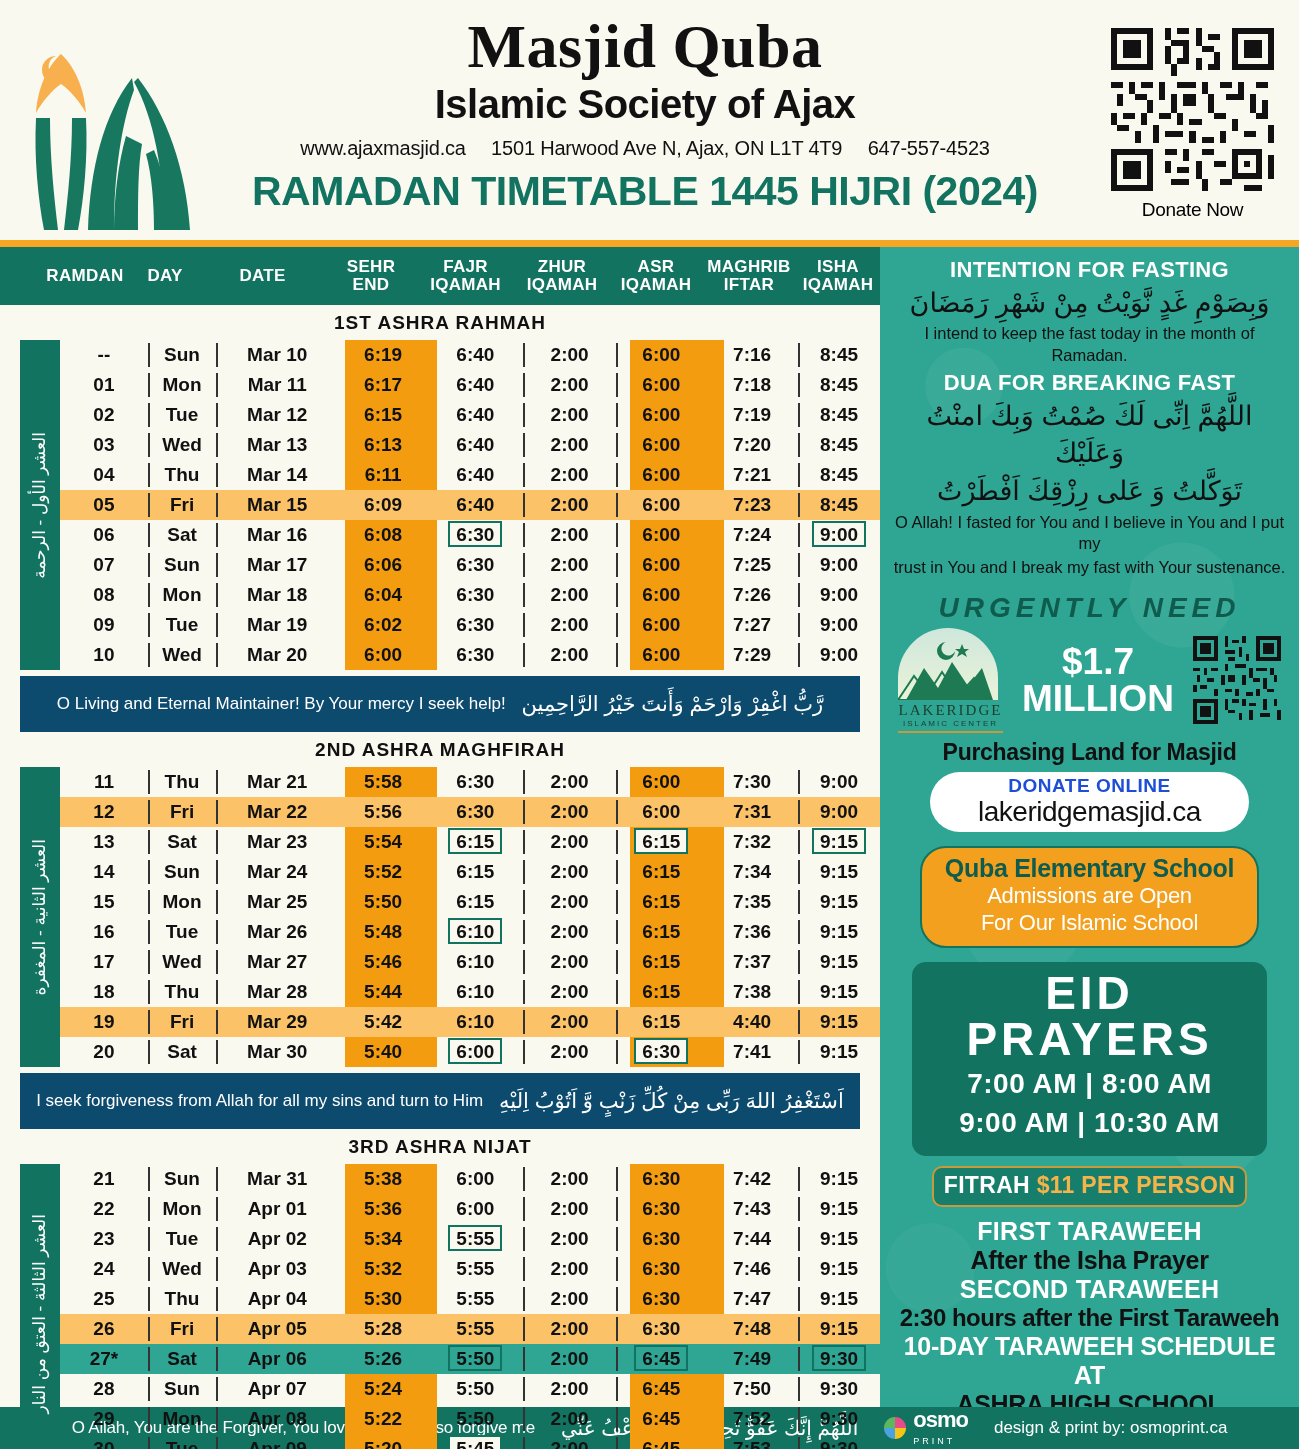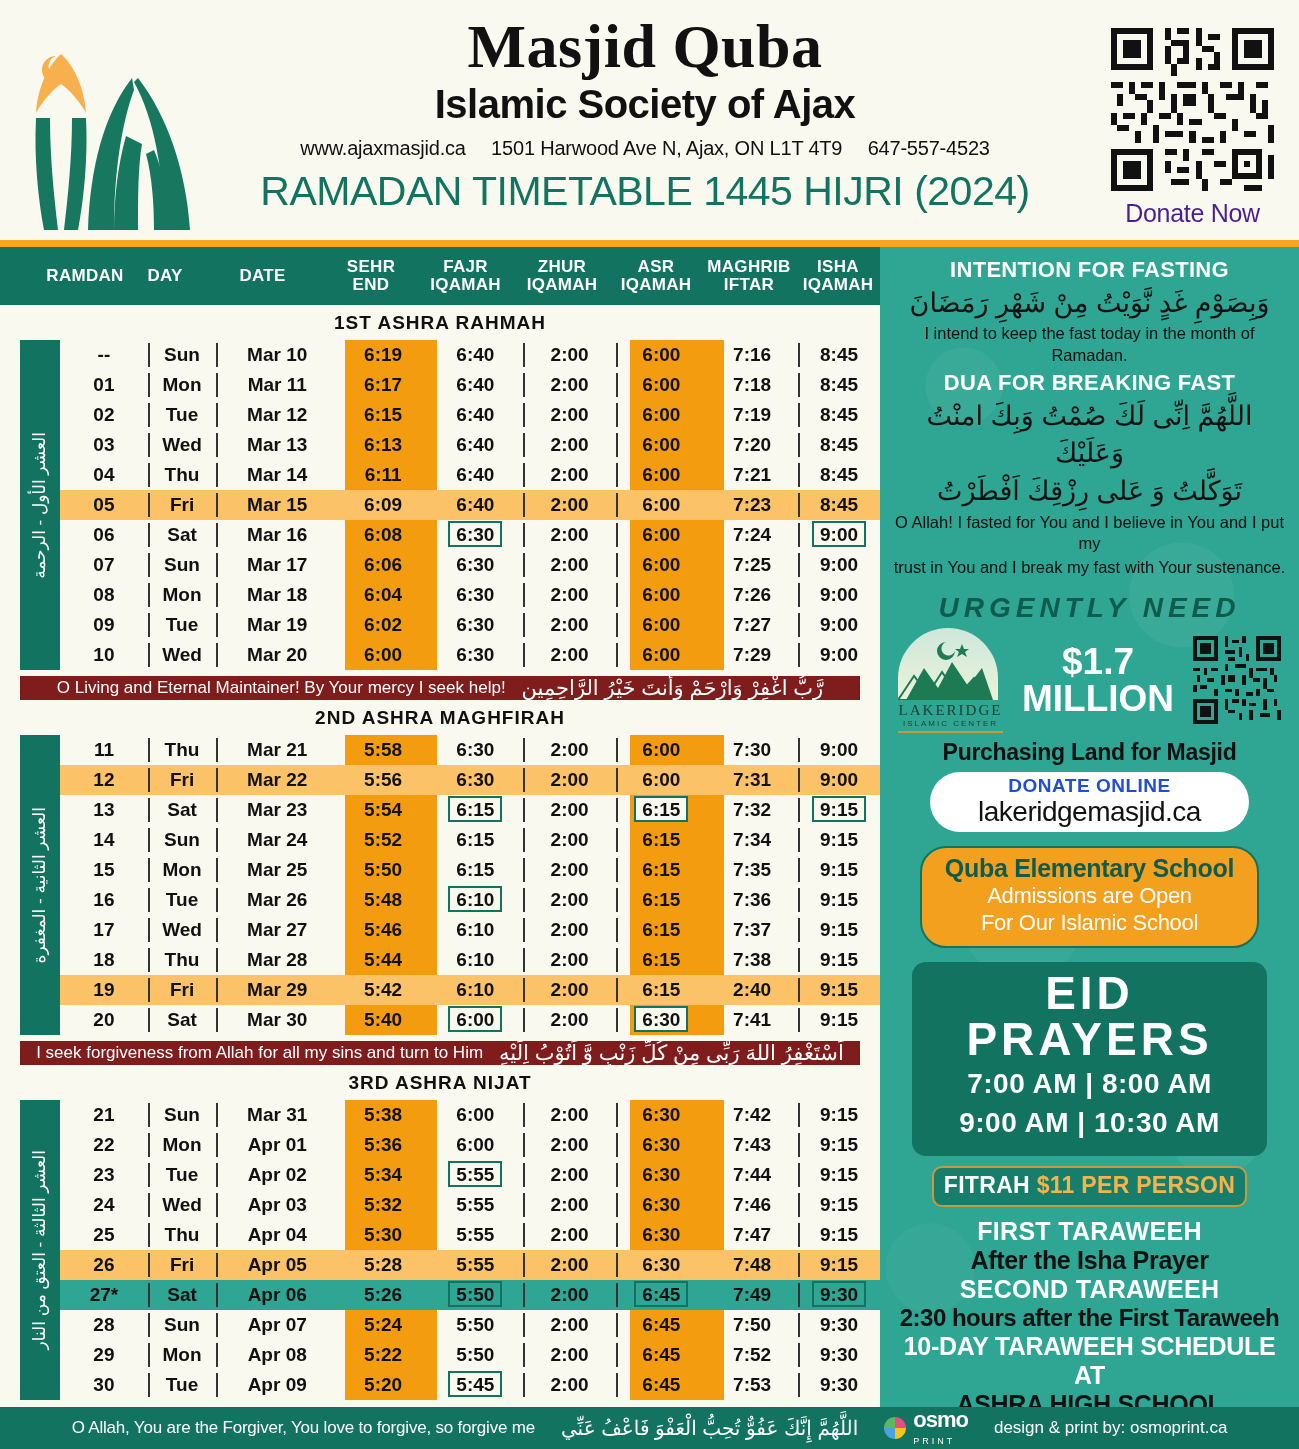--- a/index.html
+++ b/index.html
@@ -20,26 +20,26 @@
   }
   .society-title {
     font-weight:700; font-size:40px; color:#111; line-height:1.15; margin-top:2px;
     letter-spacing:-0.5px;
   }
   .contact-line {
     font-size:20px; color:#111; margin-top:10px; letter-spacing:-0.2px;
   }
   .contact-line span { margin:0 10px; }
   .ramadan-title {
-    font-weight:400; font-size:41px; color:#117360; margin-top:8px;
+    font-weight:700; font-size:41px; color:#117360; margin-top:8px;
     letter-spacing:-0.5px;
   }
   .qr-wrap { position:absolute; right:14px; top:22px; width:185px; text-align:center; }
   .qr-box { width:175px; height:175px; margin:0 auto; }
-  .donate-now { font-size:25px; color:#4c1d95; margin-top:2px; letter-spacing:-0.3px;}
+  .donate-now { font-size:19px; color:#000000; margin-top:2px; letter-spacing:-0.3px;}
 
   .orange-rule { height:7px; background:#F5A623; }
 
   
   .body-wrap { display:flex; height:1160px; background:#FAF9F0;}
   .left-col { width:880px; position:relative; background:#FAF9F0; }
   .right-col {
     width:419px; position:relative; background:#2FA593; overflow:hidden;
     padding:6px 10px 0 10px;
   }
@@ -107,21 +107,21 @@
   }
   .row.fri { background:#FBC267; }
   .row.teal { background:#2FA593; }
   .boxed {
     display:inline-block; border:2px solid #117360; background:#FAF9F0;
     padding:0 6px; line-height:24px; height:26px;
   }
   .row.teal .boxed { background:#2FA593; }
 
   .dua-bar {
-    margin:6px 20px 0 20px; background:#7f1d1d; color:#fff; height:24px;
+    margin:6px 20px 0 20px; background:#0c4a6e; color:#fff; height:56px;
     display:flex; align-items:center; justify-content:center; gap:16px;
     font-size:17px; padding:0 14px;
   }
   .dua-bar .ar { font-size:21px; direction:rtl; }
 
   
   .panel-h {
     text-align:center; color:#fff; font-weight:700; font-size:22px; letter-spacing:0.3px;
     margin-top:4px;
   }
@@ -555,21 +555,21 @@
               <div class="cell sep" style="width:84px">9:15</div>
             </div>
             <div class="row fri">
               <div class="cell" style="width:90px">19</div>
               <div class="cell sep" style="width:70px">Fri</div>
               <div class="cell sep" style="width:125px">Mar 29</div>
               <div class="cell" style="width:92px">5:42</div>
               <div class="cell" style="width:97px">6:10</div>
               <div class="cell sep" style="width:96px">2:00</div>
               <div class="cell sep" style="width:92px">6:15</div>
-              <div class="cell" style="width:94px">2:40</div>
+              <div class="cell" style="width:94px">4:40</div>
               <div class="cell sep" style="width:84px">9:15</div>
             </div>
             <div class="row">
               <div class="cell" style="width:90px">20</div>
               <div class="cell sep" style="width:70px">Sat</div>
               <div class="cell sep" style="width:125px">Mar 30</div>
               <div class="cell" style="width:92px">5:40</div>
               <div class="cell" style="width:97px"><span class="boxed">6:00</span></div>
               <div class="cell sep" style="width:96px">2:00</div>
               <div class="cell sep" style="width:92px"><span class="boxed">6:30</span></div>

